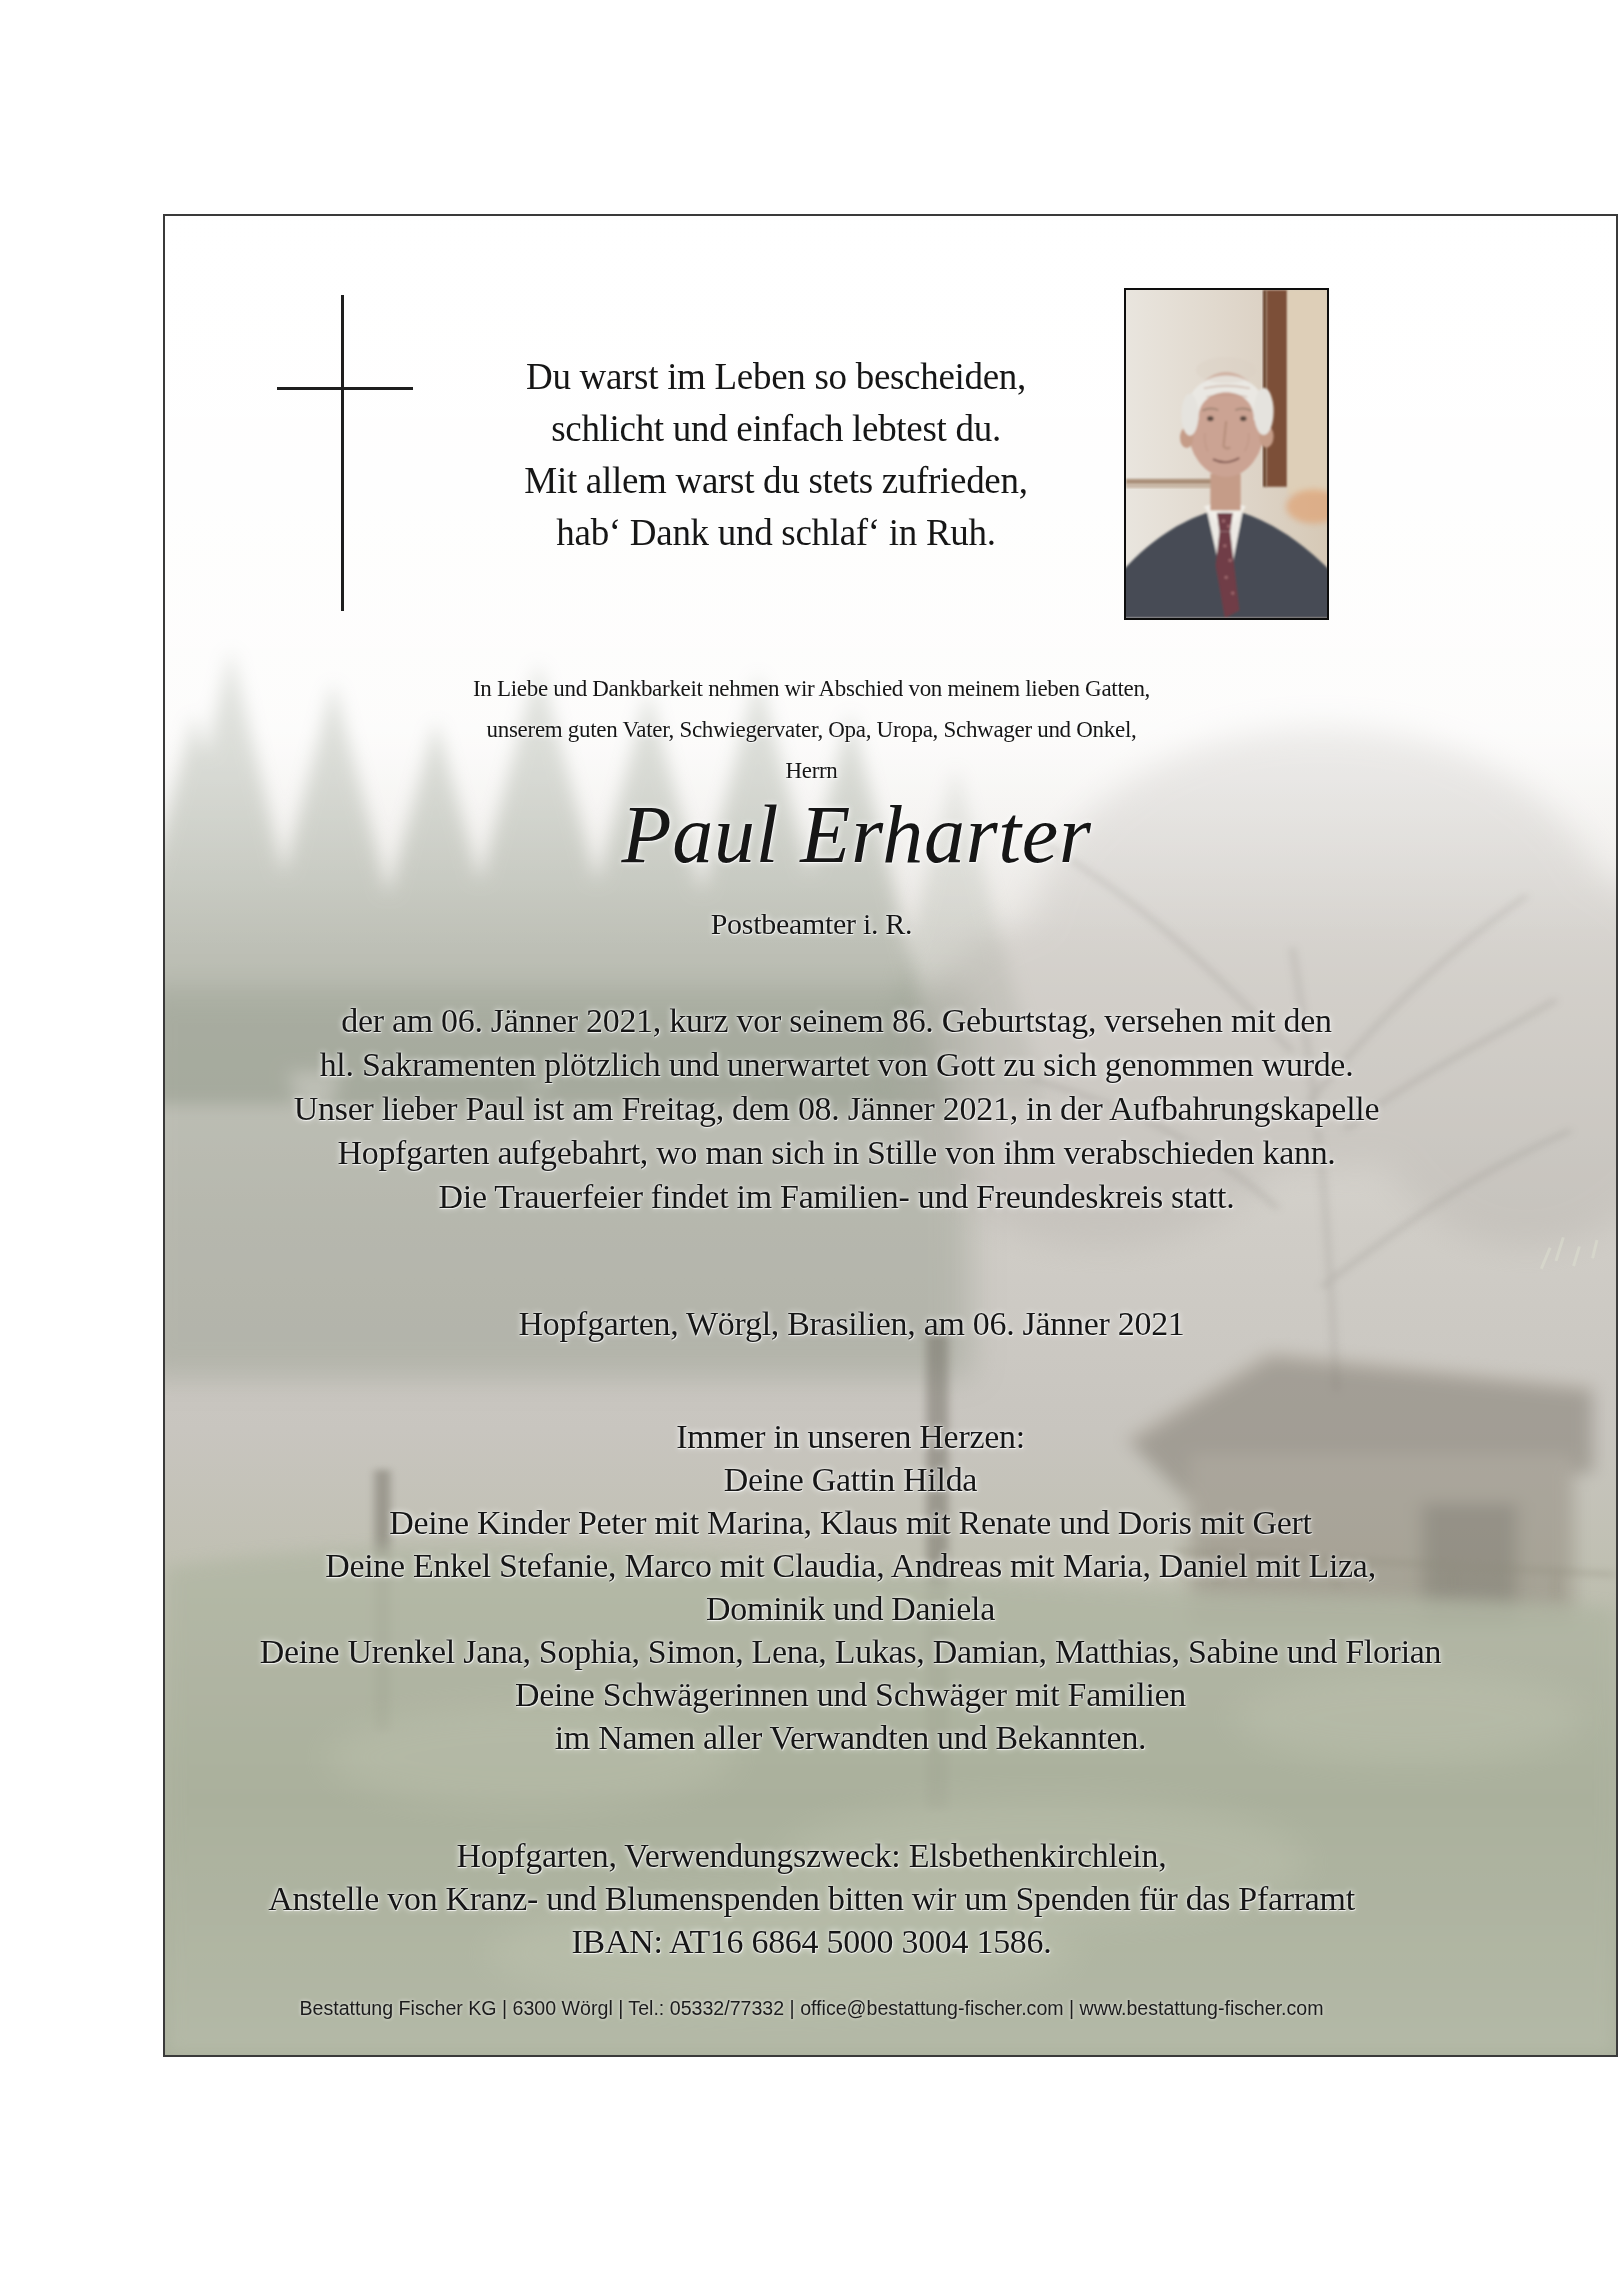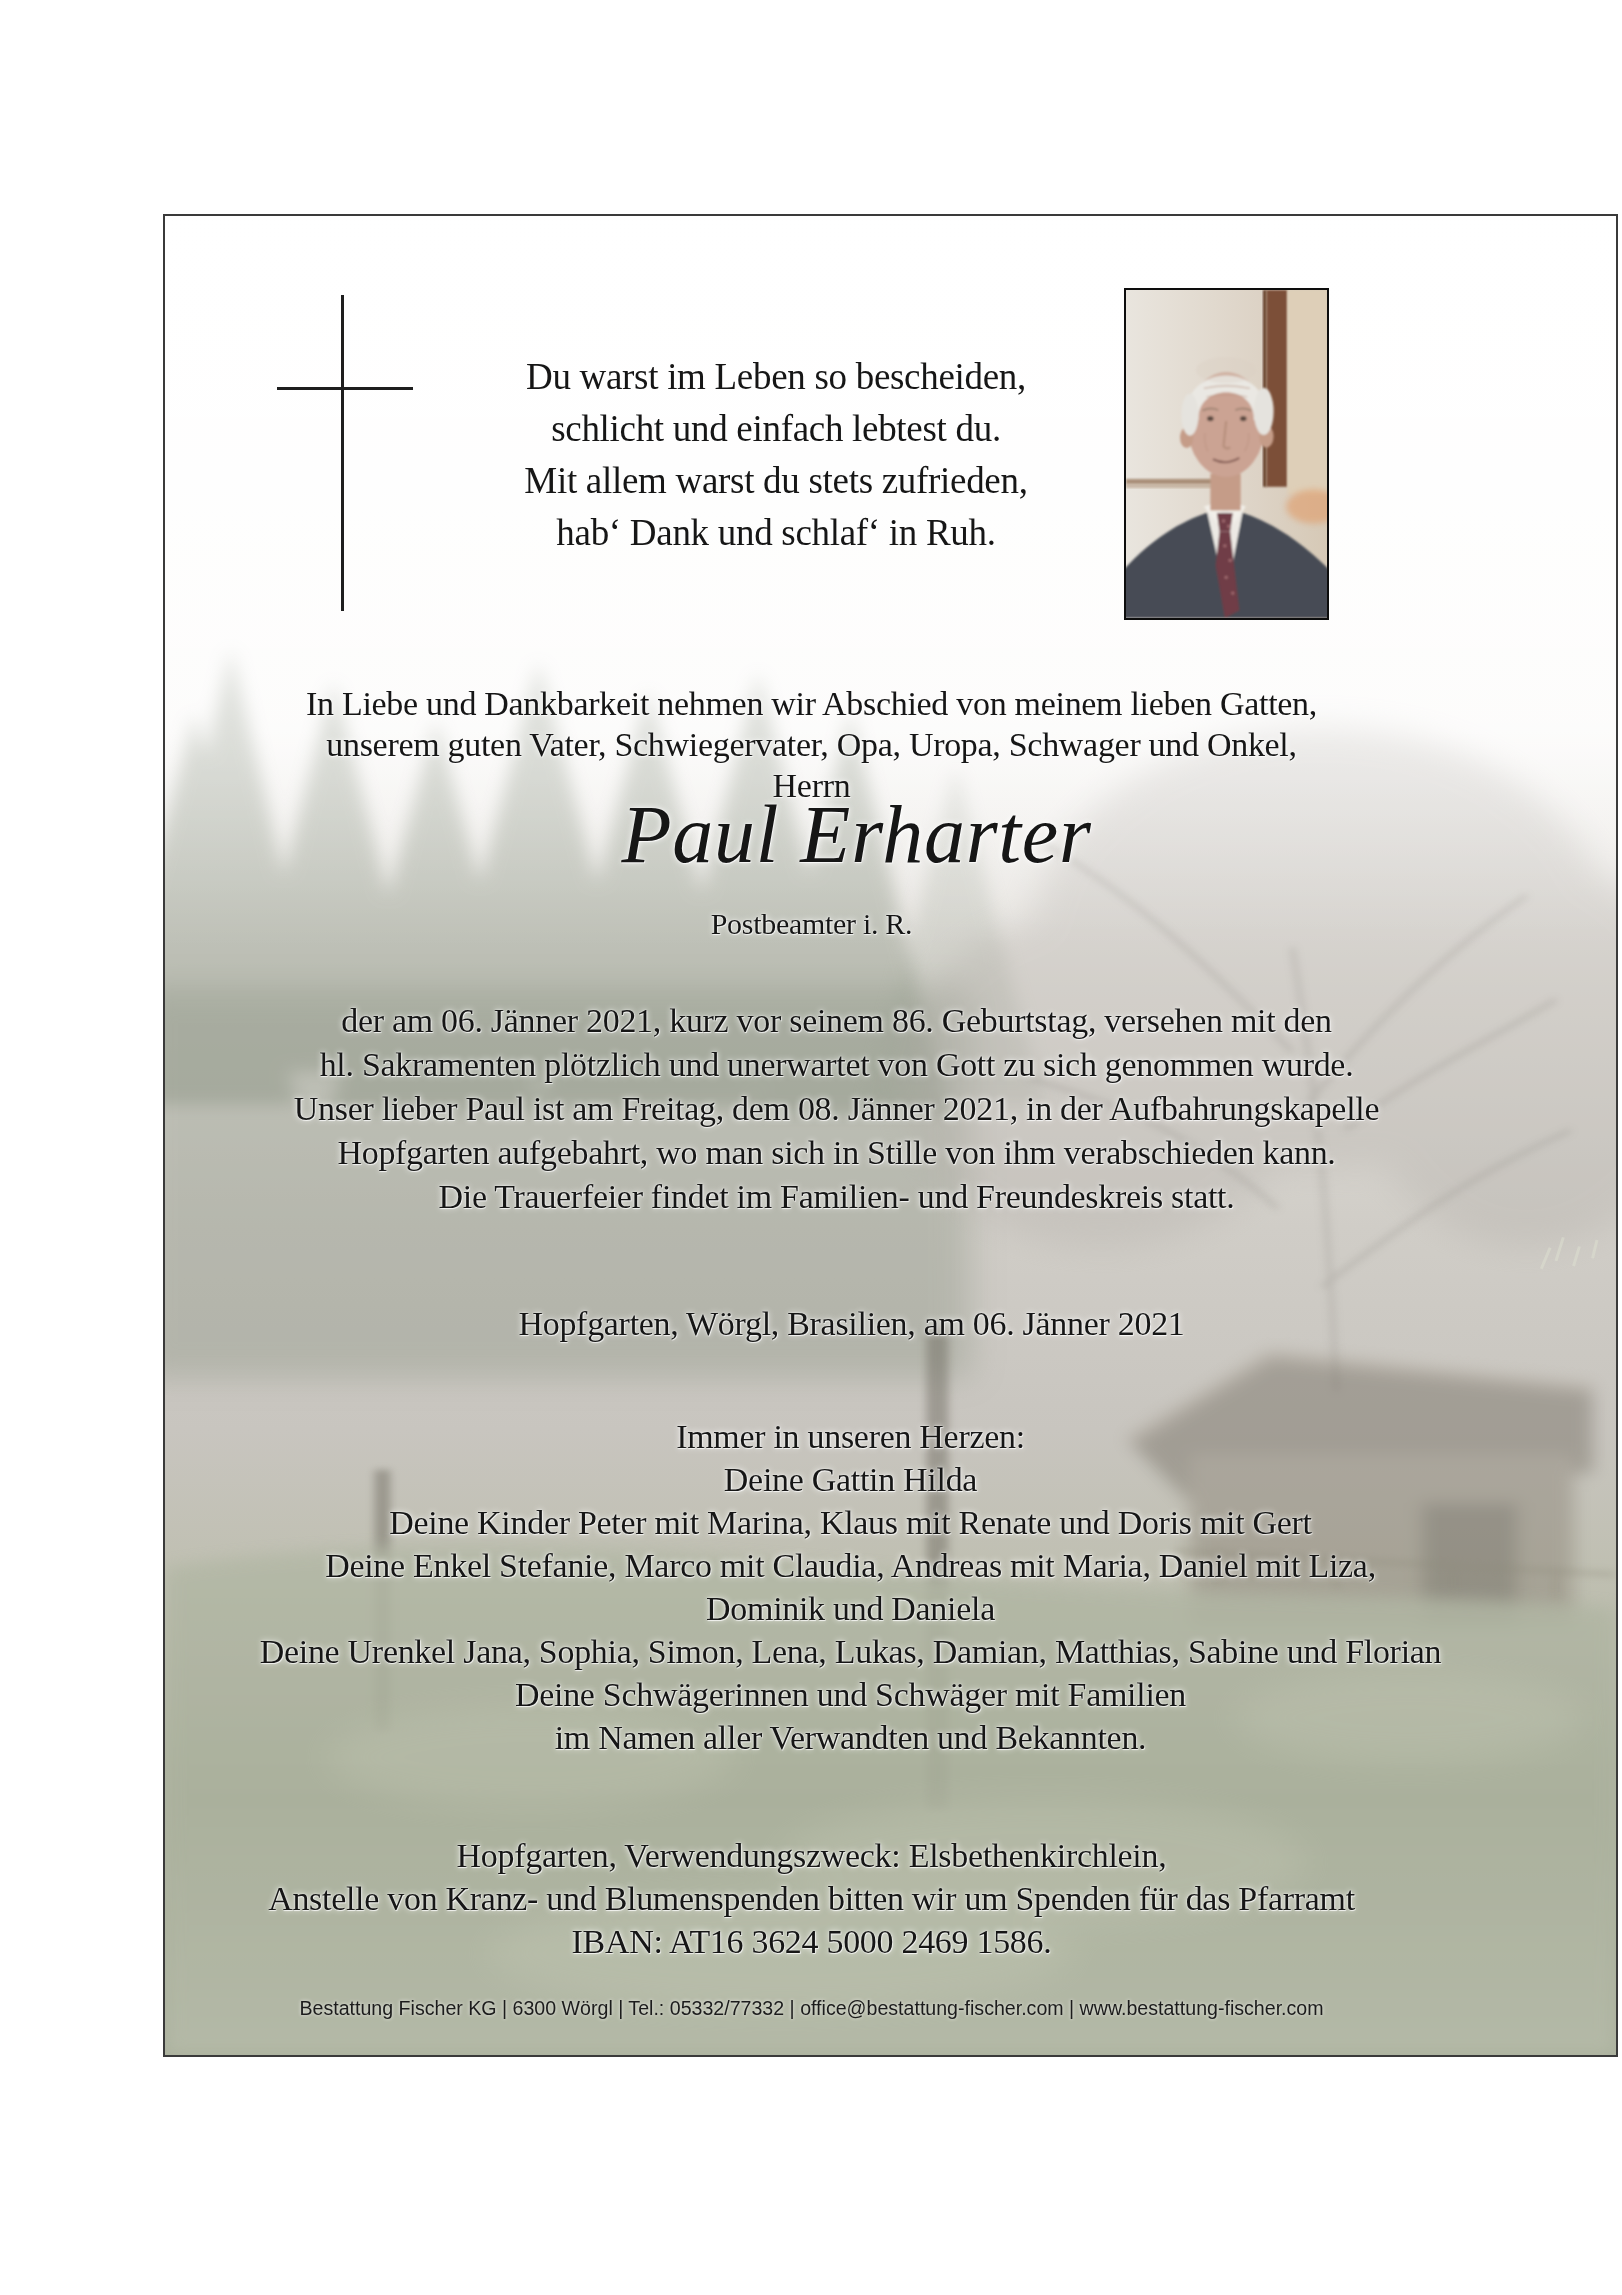--- a/index.html
+++ b/index.html
@@ -19,21 +19,21 @@
     border:2.6px solid #0d0d0d;box-sizing:border-box;background:#d8cfc2;overflow:hidden;
   }
   .photo svg{display:block;width:100%;height:100%;}
   .txt{
     position:absolute;left:0;width:1293px;text-align:center;color:#161616;
     letter-spacing:-0.3px;
     text-shadow:0 0 5.9px rgba(255,255,255,.95),0 0 2px rgba(255,255,255,.85),0.7px 0.7px 0.7px rgba(255,255,255,.7);
   }
   .txt p{margin:0;}
   .poem{left:120px;top:135px;width:982px;font-size:37px;line-height:52px;}
-  .intro{top:467px;font-size:34px;line-height:41px;}
+  .intro{top:452px;font-size:23px;line-height:41px;}
   .name{top:573px;font-size:82px;line-height:92px;font-style:italic;font-weight:normal;letter-spacing:0.7px;margin:0;padding-left:45px;}
   .subtitle{top:689px;font-size:30px;line-height:37px;}
   .announce{top:783px;font-size:34px;line-height:44px;margin-left:25px;}
   .dateline{top:1087px;font-size:34px;line-height:42px;margin-left:40px;}
   .family{top:1199px;font-size:34px;line-height:43px;padding-left:39px;}
   .donation{top:1618px;font-size:34px;line-height:43px;}
   .cardfooter{
     top:1780px;font-size:19.6px;line-height:25px;letter-spacing:0;
     font-family:"Liberation Sans", sans-serif;color:#1c1c1c;
     text-shadow:0 0 3.9px rgba(255,255,255,.8);
@@ -241,19 +241,19 @@
     <p>Deine Enkel Stefanie, Marco mit Claudia, Andreas mit Maria, Daniel mit Liza,</p>
     <p>Dominik und Daniela</p>
     <p>Deine Urenkel Jana, Sophia, Simon, Lena, Lukas, Damian, Matthias, Sabine und Florian</p>
     <p>Deine Schwägerinnen und Schwäger mit Familien</p>
     <p>im Namen aller Verwandten und Bekannten.</p>
   </div>
 
   <div class="txt donation">
     <p>Hopfgarten, Verwendungszweck: Elsbethenkirchlein,</p>
     <p>Anstelle von Kranz- und Blumenspenden bitten wir um Spenden für das Pfarramt</p>
-    <p>IBAN: AT16 3624 5000 2469 1586.</p>
+    <p>IBAN: AT16 6864 5000 3004 1586.</p>
   </div>
 
   <footer class="txt cardfooter">Bestattung Fischer KG | 6300 Wörgl | Tel.: 05332/77332 | office@bestattung-fischer.com | www.bestattung-fischer.com</footer>
 
 </div>
 
 
 </body></html>

